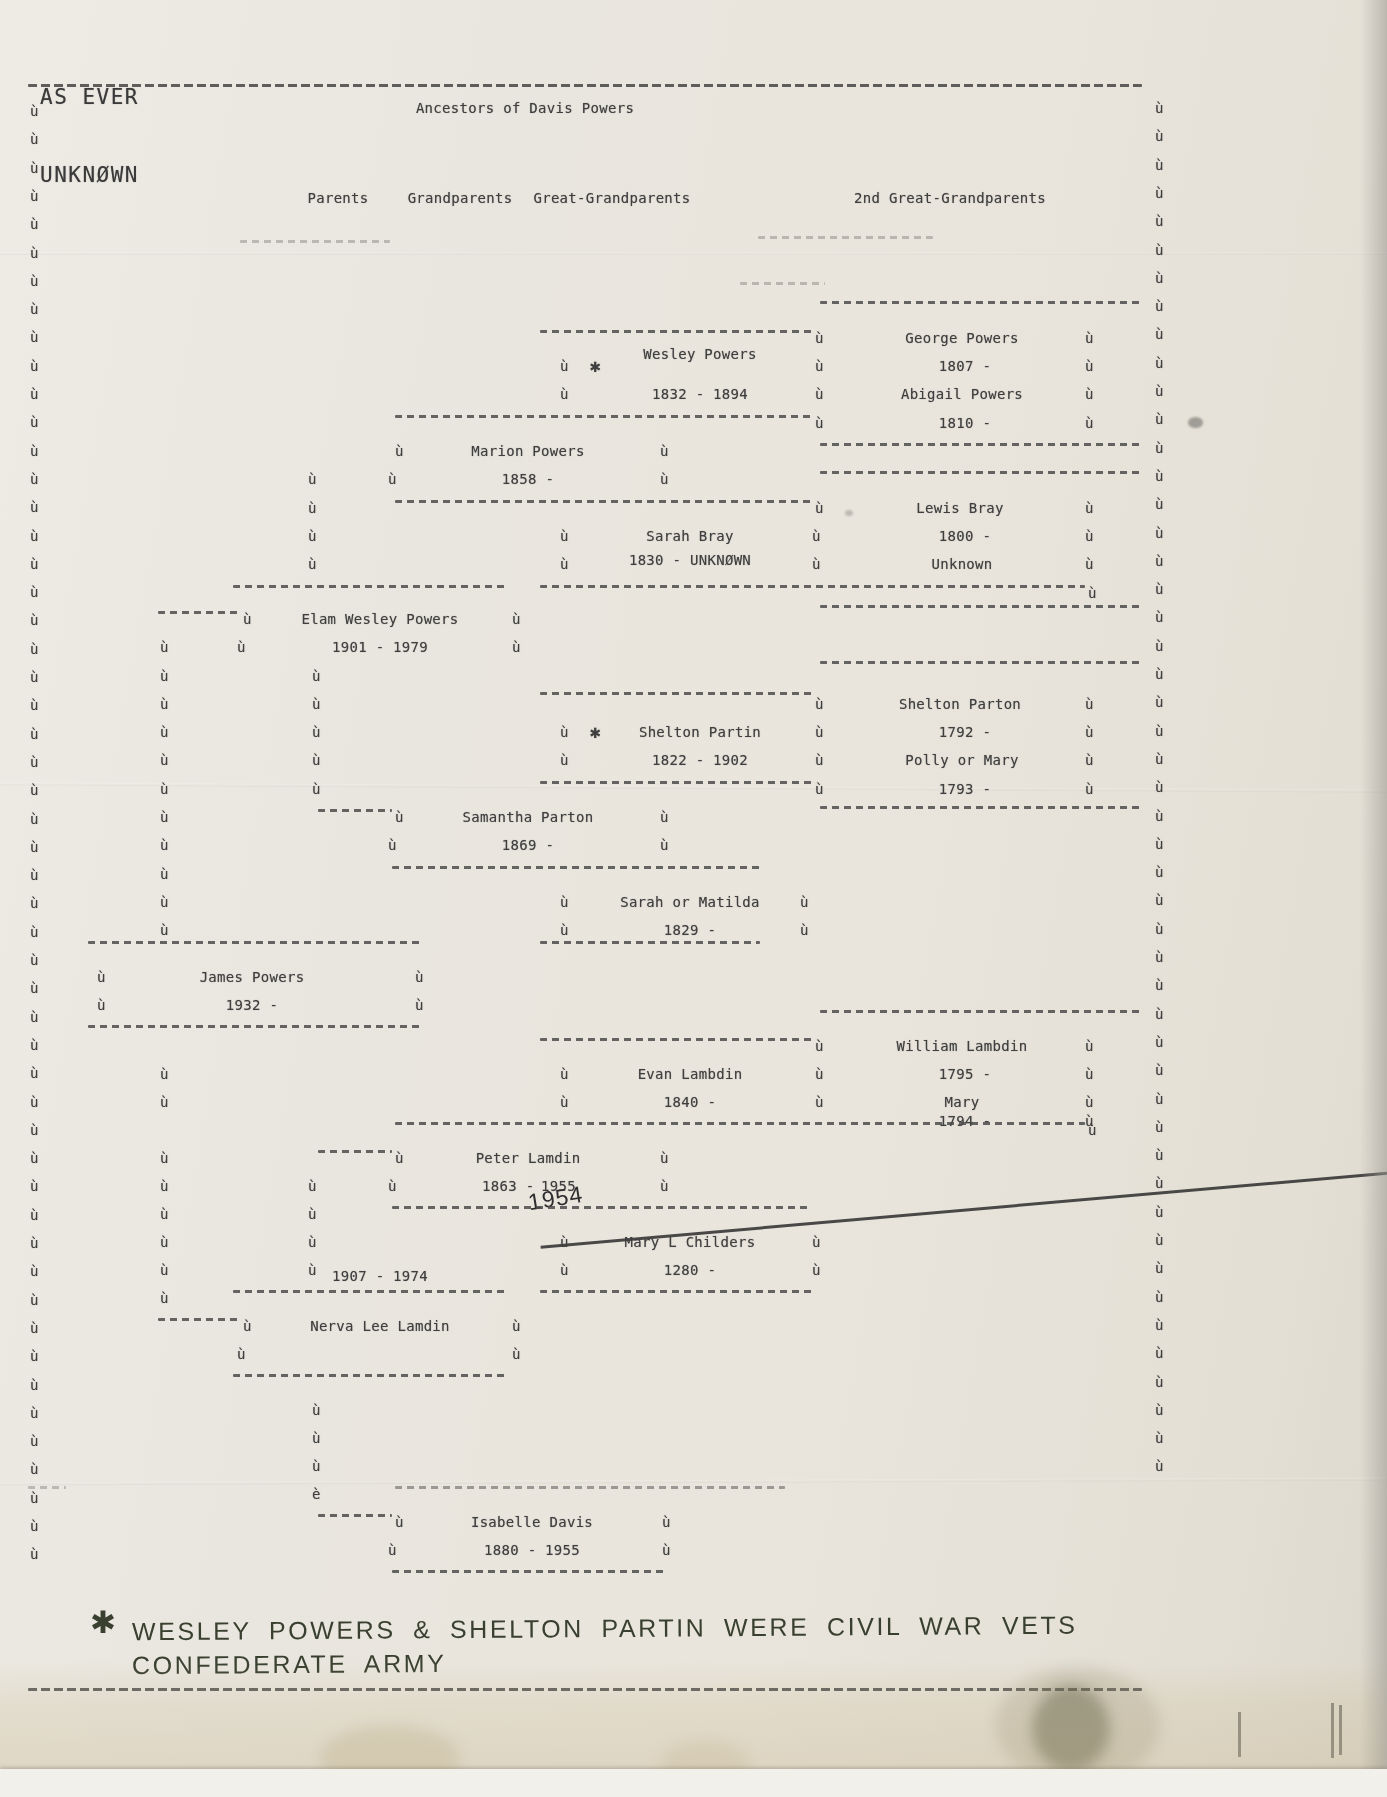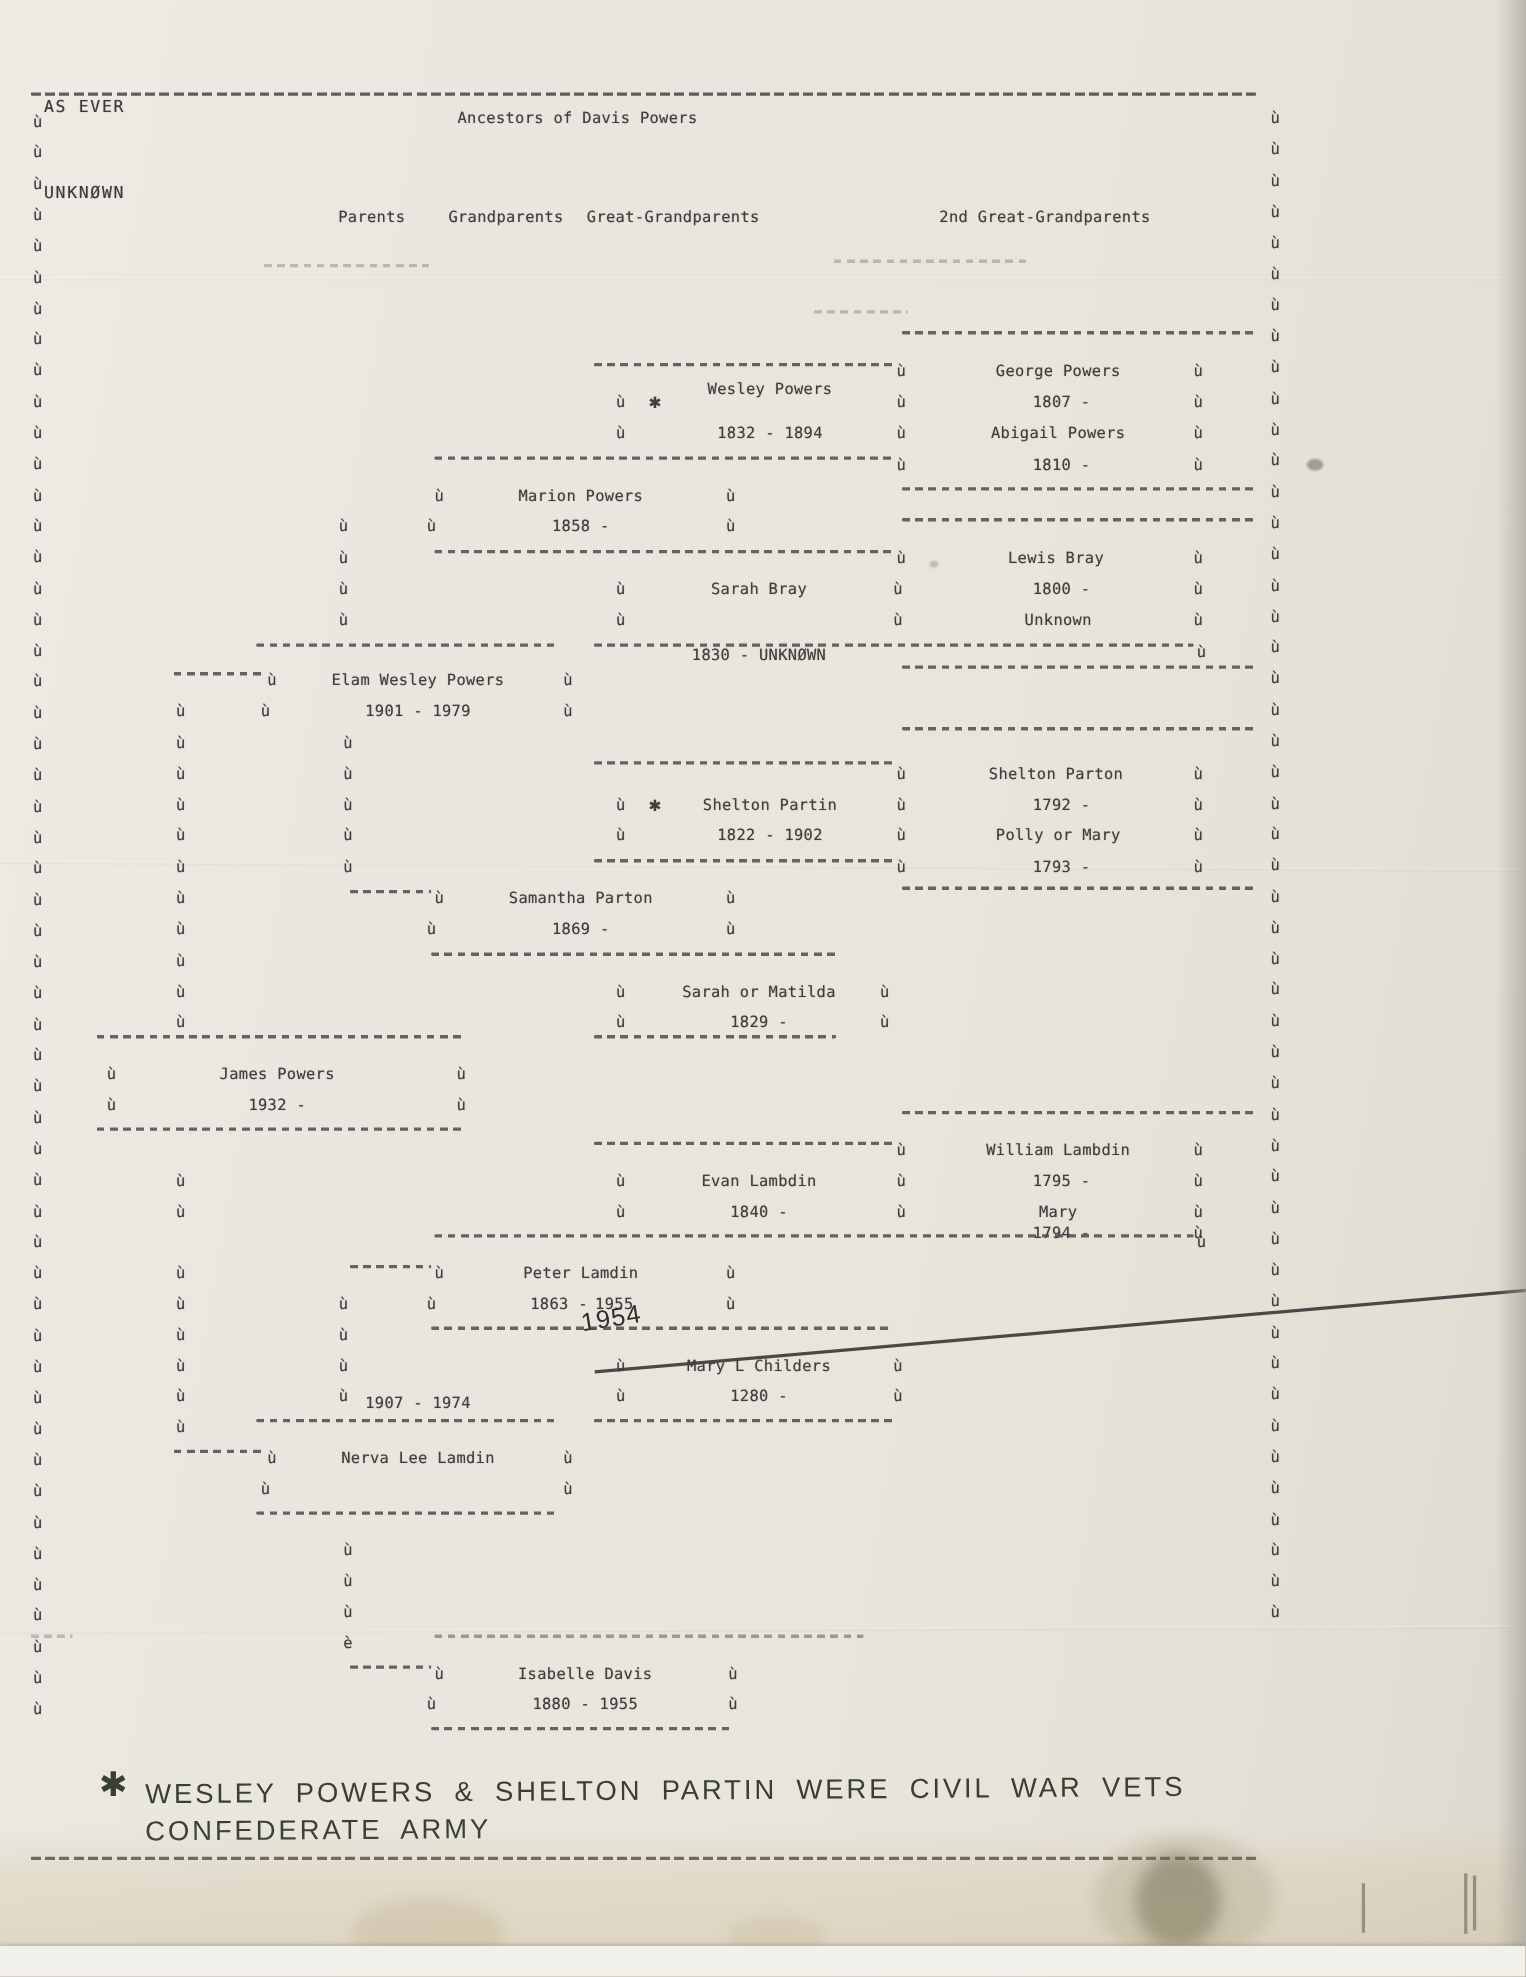--- a/index.html
+++ b/index.html
@@ -12,21 +12,21 @@
     background:linear-gradient(90deg,rgba(150,147,140,0),rgba(160,157,150,.6));}
   .edge-bottom{position:absolute;left:0;bottom:0;width:100%;height:28px;background:#f2f0eb;
     box-shadow:0 -2px 3px rgba(120,115,100,.35);}
   .band-tan{position:absolute;left:0;top:1660px;width:100%;height:110px;
     background:linear-gradient(rgba(205,188,150,0),rgba(201,184,142,.22) 40%,rgba(196,178,134,.3));}
   .crease{position:absolute;left:0;width:100%;height:3px;opacity:.4;
     background:linear-gradient(rgba(255,255,255,.55),rgba(120,115,105,.18));}
   .dm{position:absolute;font-size:14px;line-height:16px;color:#3f3f3f;letter-spacing:.3px;
     white-space:pre;text-shadow:0 0 1px rgba(70,70,70,.55);}
   .c{transform:translateX(-50%);}
-  .big{font-size:15px;line-height:26px;letter-spacing:1.5px;color:#3a3a3a;text-align:center;}
+  .big{font-size:21px;line-height:26px;letter-spacing:1.5px;color:#3a3a3a;text-align:center;}
   .star{font-size:18px;}
   .struck{position:relative;}
   .struck::after{content:"";position:absolute;left:-3px;right:-3px;top:45%;
     border-top:3px solid rgba(45,45,45,.85);transform:rotate(-5deg);}
   .hand-num{font-family:"Liberation Sans",sans-serif;font-size:23px;color:#2e2e2e;
     transform:rotate(-9deg);letter-spacing:1px;text-shadow:none;}
   .hand{position:absolute;font-family:"Liberation Sans",sans-serif;font-size:25px;color:#39402f;
     letter-spacing:2.6px;word-spacing:8px;white-space:pre;transform:rotate(-.4deg);}
   .hand-star{position:absolute;font-family:"Liberation Sans",sans-serif;font-size:31px;color:#39402f;}
   .dash{position:absolute;height:3px;border-radius:1px;opacity:.85;
@@ -88,21 +88,21 @@
       <div class="dm c" style="left: 960px; top: 500px;">Lewis Bray</div>
       <div class="dm" style="left: 1085px; top: 500px;">ù</div>
       <div class="dm" style="left: 308px; top: 528px;">ù</div>
       <div class="dm" style="left: 560px; top: 528px;">ù</div>
       <div class="dm c" style="left: 690px; top: 528px;">Sarah Bray</div>
       <div class="dm" style="left: 812px; top: 528px;">ù</div>
       <div class="dm c" style="left: 965px; top: 528px;">1800 -</div>
       <div class="dm" style="left: 1085px; top: 528px;">ù</div>
       <div class="dm" style="left: 308px; top: 556px;">ù</div>
       <div class="dm" style="left: 560px; top: 556px;">ù</div>
-      <div class="dm c" style="left: 690px; top: 588px;">1830 - UNKNØWN</div>
+      <div class="dm c" style="left: 690px; top: 552px;">1830 - UNKNØWN</div>
       <div class="dm" style="left: 812px; top: 556px;">ù</div>
       <div class="dm c" style="left: 962px; top: 556px;">Unknown</div>
       <div class="dm" style="left: 1085px; top: 556px;">ù</div>
       <div class="dm" style="left: 1088px; top: 585px;">ù</div>
       <div class="dm" style="left: 243px; top: 611px;">ù</div>
       <div class="dm c" style="left: 380px; top: 611px;">Elam Wesley Powers</div>
       <div class="dm" style="left: 512px; top: 611px;">ù</div>
       <div class="dm" style="left: 160px; top: 639px;">ù</div>
       <div class="dm" style="left: 237px; top: 639px;">ù</div>
       <div class="dm c" style="left: 380px; top: 639px;">1901 - 1979</div>

